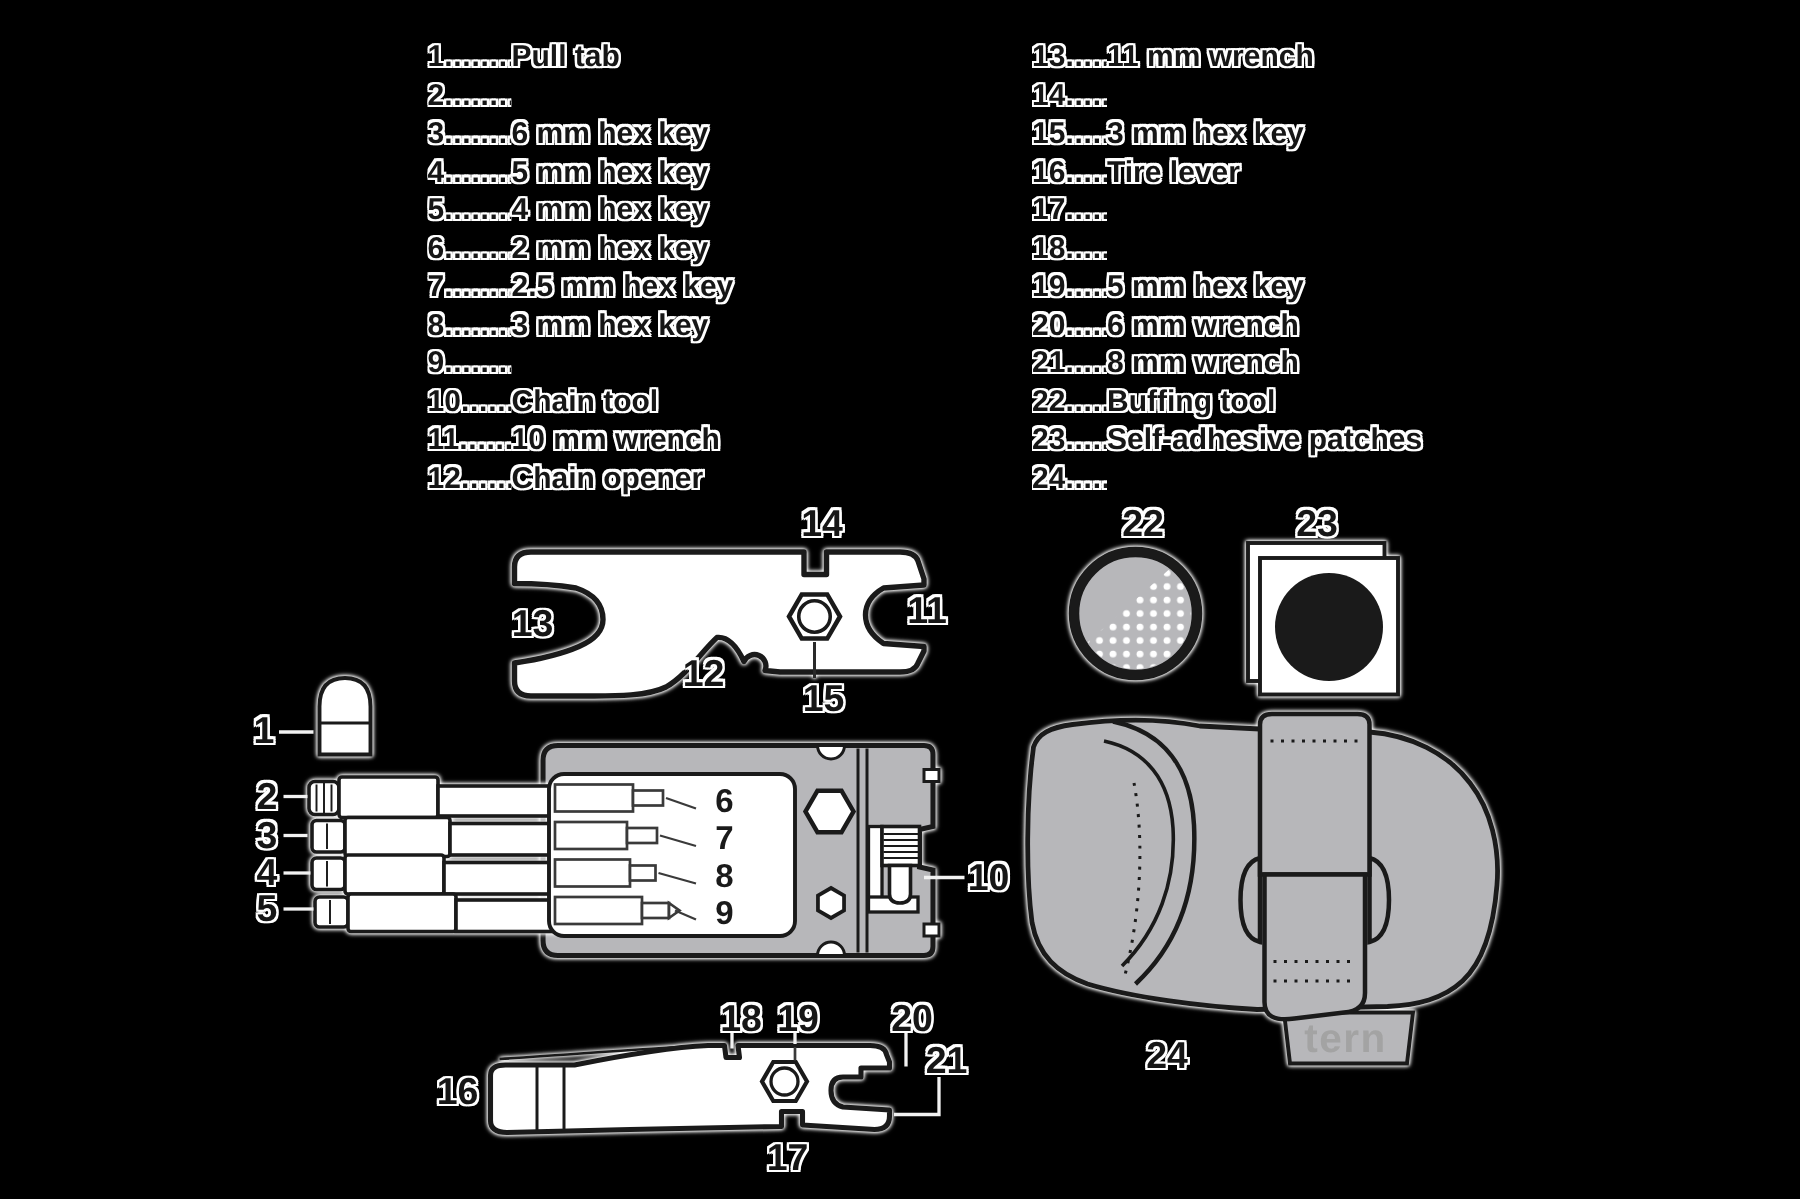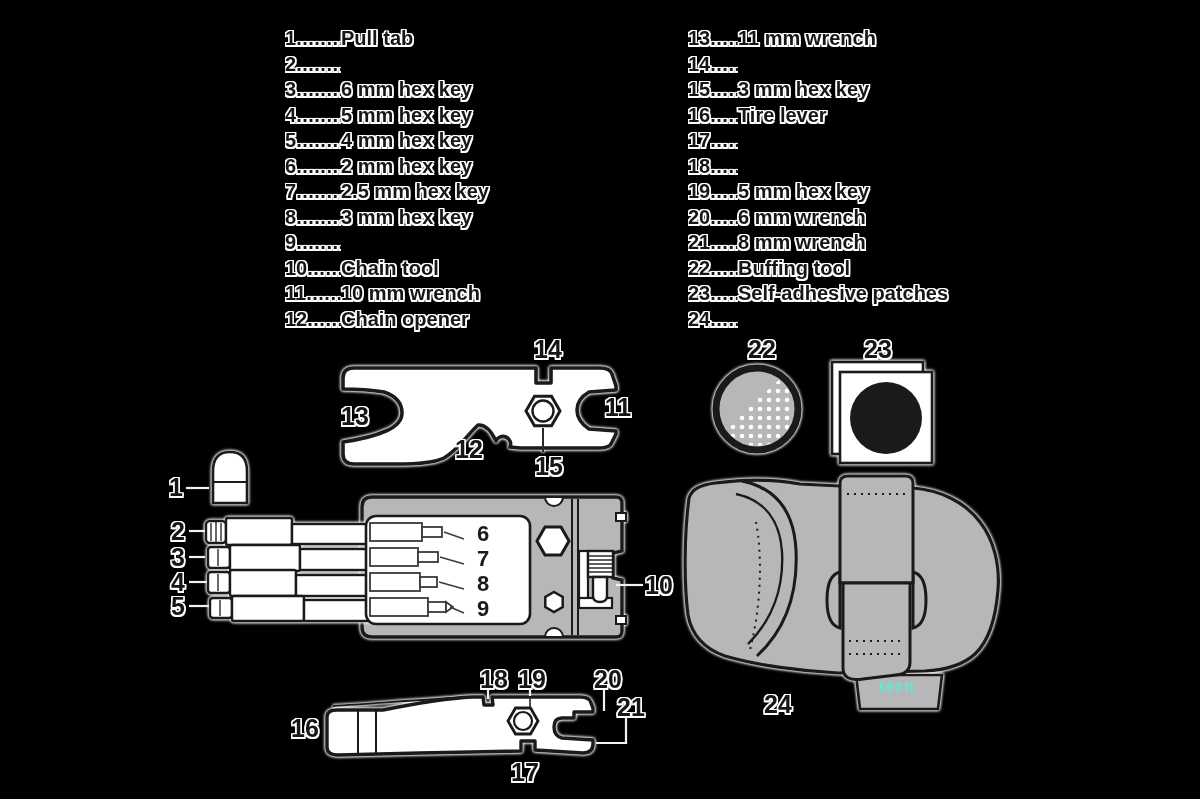--- a/index.html
+++ b/index.html
@@ -19,21 +19,21 @@
   #col-right .lead{width:50px;}
   .num{flex:0 0 auto;}
   .dots{flex:1 1 auto;overflow:hidden;white-space:nowrap;letter-spacing:0.5px;}
   .name{flex:0 0 auto;}
   .callout{position:absolute;font-size:25px;font-weight:bold;transform:translateX(-50%);
            line-height:30px;}
   .callout.dark{color:#1a1a1a;text-shadow:none;font-size:22px;line-height:26px;}
   #svgLayer{position:absolute;left:0;top:0;}
   .halo{filter:drop-shadow(0 0 1.5px #ffffff) drop-shadow(0 0 1px #ffffff);}
   #tern-logo{position:absolute;left:897px;top:677px;transform:translateX(-50%);
-             color:#5eead4;font-size:17px;font-weight:bold;letter-spacing:1px;}
+             color:#a3a3a3;font-size:27px;font-weight:bold;letter-spacing:1px;}
 </style>
 </head>
 <body>
 
 <div id="stage">
 
   <div class="parts-col outl" id="col-left">
       <div class="row">
         <span class="lead">
           <span class="num">1</span>

